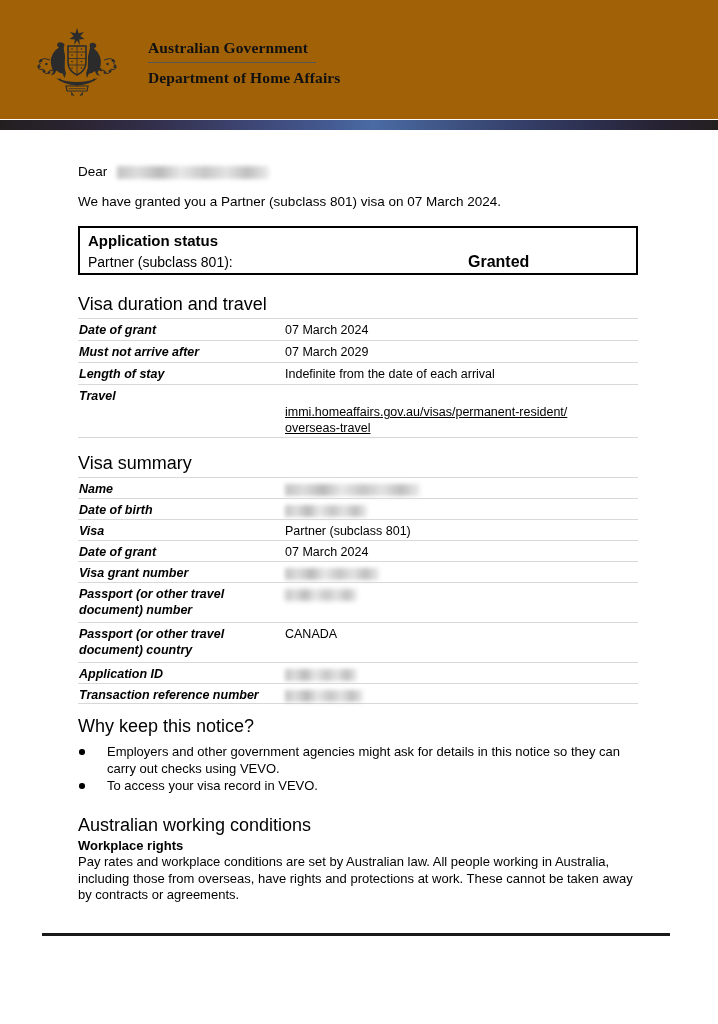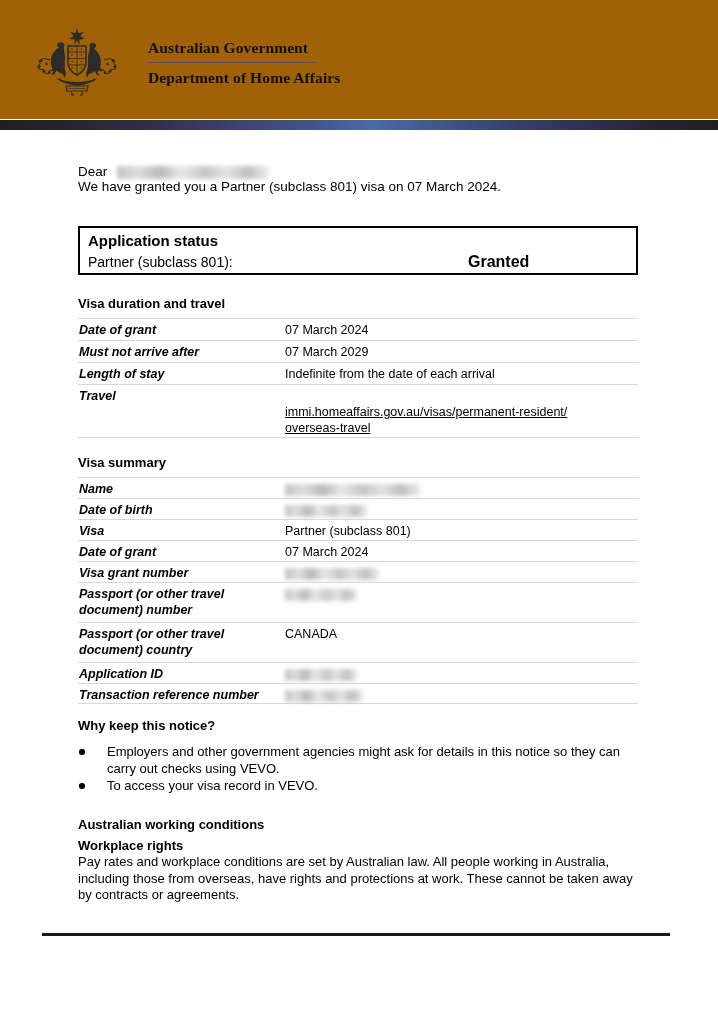--- a/index.html
+++ b/index.html
@@ -97,21 +97,21 @@
     position: absolute;
     left: 78px;
     top: 33px;
     font-size: 13.5px;
     line-height: 17px;
     white-space: nowrap;
   }
   .intro {
     position: absolute;
     left: 78px;
-    top: 48px;
+    top: 63px;
     font-size: 13.5px;
     line-height: 17px;
     white-space: nowrap;
   }
 
   
   .redact {
     display: inline-block;
     vertical-align: middle;
     background: linear-gradient(90deg,
@@ -161,22 +161,22 @@
     top: 24px;
     font-size: 16px;
     font-weight: bold;
     line-height: 20px;
   }
 
   
   .section-heading {
     position: absolute;
     left: 78px;
-    font-size: 13px;
-    font-weight: bold;
+    font-size: 18px;
+    font-weight: normal;
     line-height: 20px;
   }
   .sub-heading {
     position: absolute;
     left: 78px;
     font-size: 13px;
     font-weight: bold;
     line-height: 17px;
   }
 

